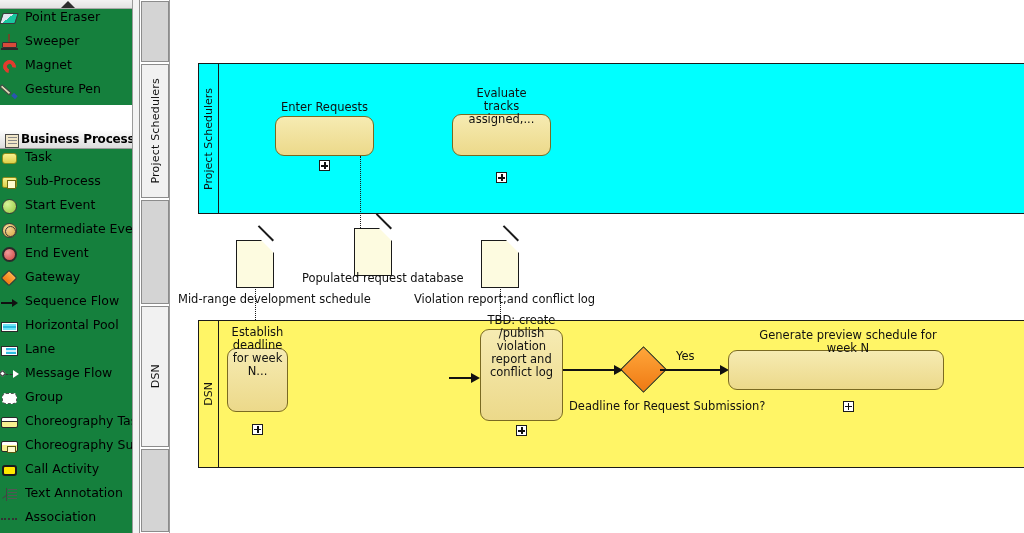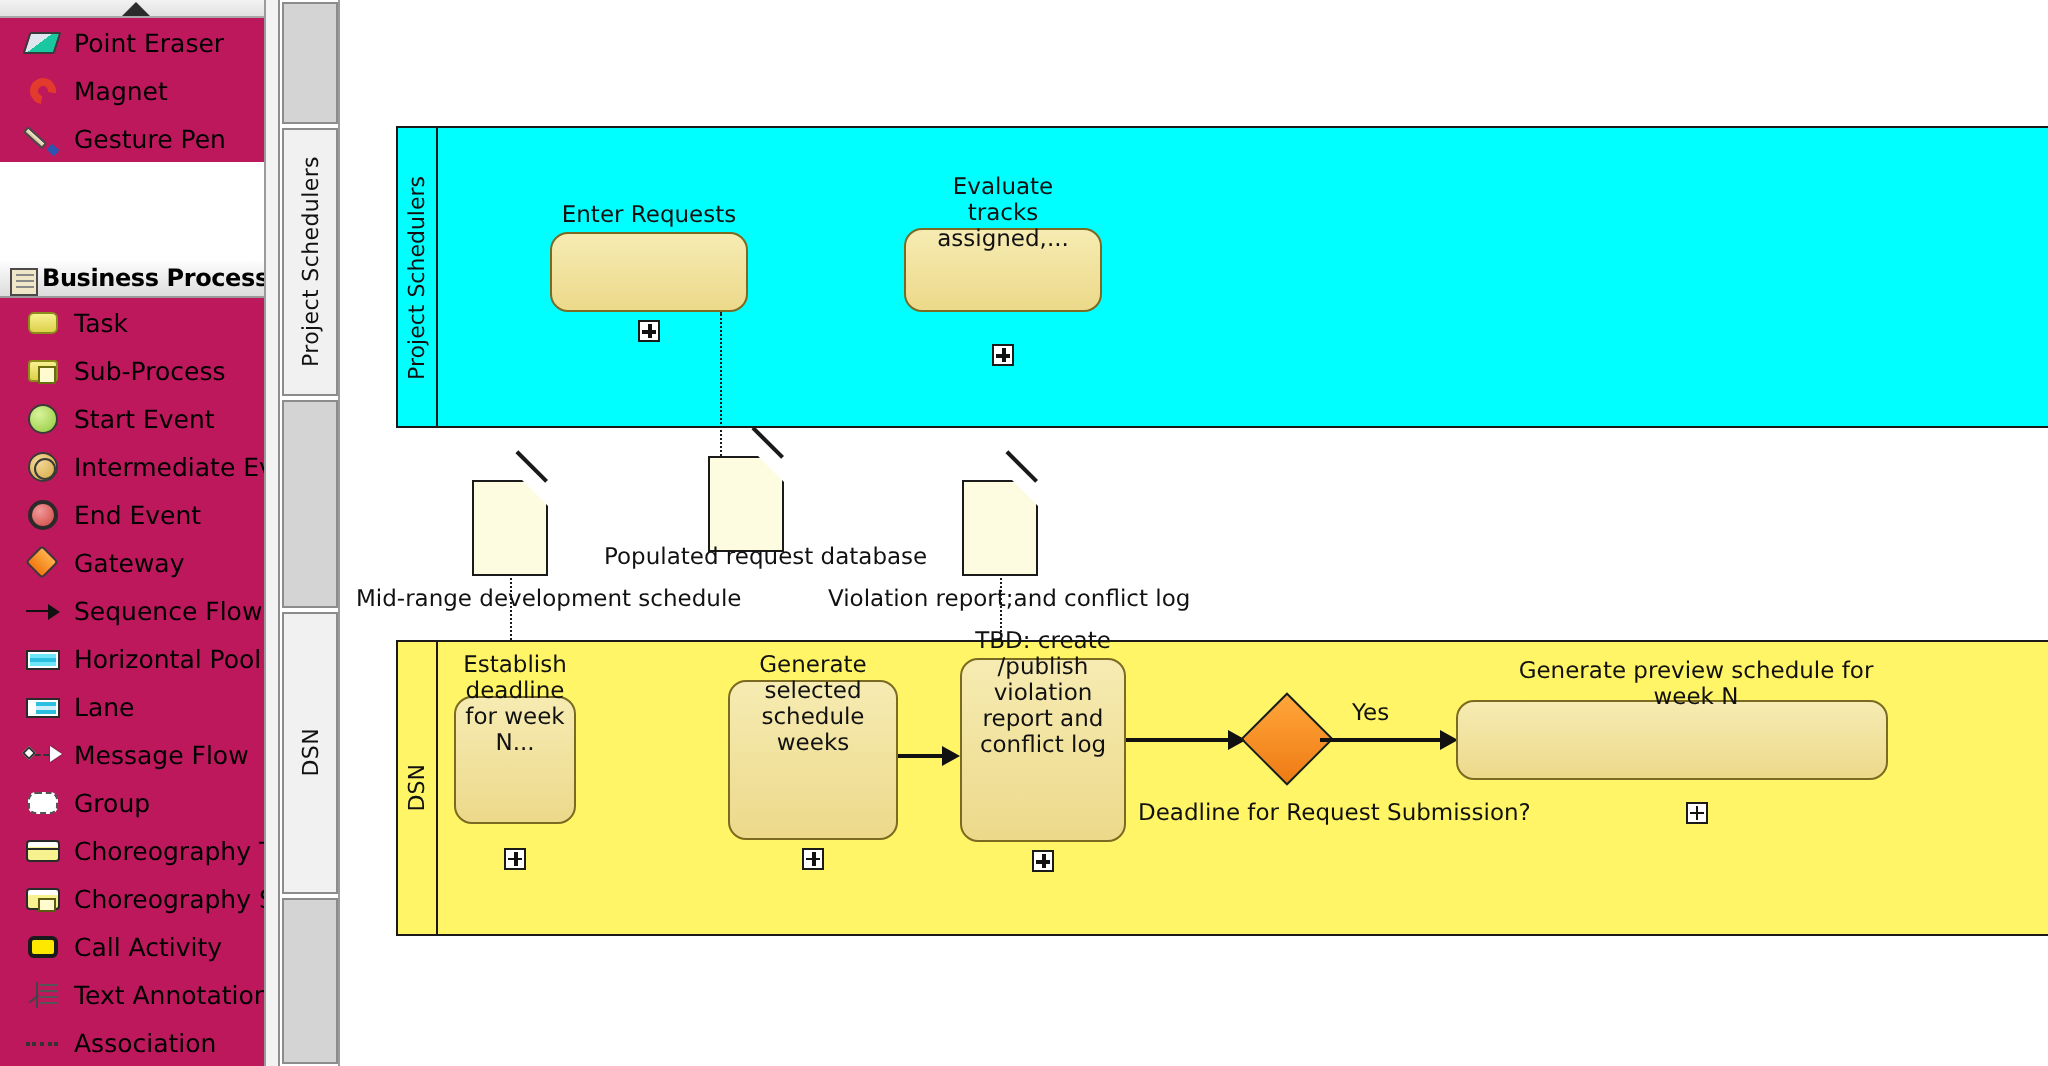--- a/index.html
+++ b/index.html
@@ -80,25 +80,25 @@
     position: absolute; top: 3px; height: 0; width: 0;
     border-top: 4px solid transparent;
     border-bottom: 4px solid transparent;
   }
   .dd-c { left: 0; border-right: 4px solid #333; }
   .dd-d { right: 0; border-left: 4px solid #333; }
 
   .pal-item {
     position: relative;
     height: 24px;
-    display: flex; align-items: center;
-    padding-left: 12px;
+    display: flex; 
+    padding-left: 0;
     font-size: 12.5px;
     color: #000;
-    background: #be185d;
+    background: #15803d;
     white-space: nowrap;
     overflow: hidden;
   }
   .pal-item .ico {
     width: 19px; height: 19px;
     flex: 0 0 auto; margin-right: 6px;
     position: relative;
   }
   .pal-item .lbl { flex: 1 1 auto; overflow: hidden; }
   .pal-item .caret {
@@ -344,20 +344,28 @@
     <div style="position:absolute;left:0;top:9px;width:133px;">
 
       <div class="pal-item">
         <span class="ico">
             <span class="ic-eraser"></span>
           </span>
         <span class="lbl">Point Eraser</span>
       </div>
       <div class="pal-item">
         <span class="ico">
+          <span class="ic-sweeper-h"></span>
+            <span class="ic-sweeper-b"></span>
+            <span class="ic-sweeper-u"></span>
+        </span>
+        <span class="lbl">Sweeper</span>
+      </div>
+      <div class="pal-item">
+        <span class="ico">
             <span class="ic-magnet"></span>
           </span>
         <span class="lbl">Magnet</span>
       </div>
       <div class="pal-item">
         <span class="ico">
           <span class="ic-pen-b"></span>
             <span class="ic-pen-t"></span>
         </span>
         <span class="lbl">Gesture Pen</span>
@@ -559,24 +567,20 @@
       <div class="lane-hdr">
         <span>DSN</span>
       </div>
     </div>
 
     <div class="task" style="left:56px;top:348px;width:61px;height:64px;">
       <span class="tlabel">Establish deadline for week N...</span>
       <span class="plus"></span>
     </div>
 
-    <div class="task" style="left:193px;top:340px;width:85px;height:80px;">
-      <span class="tlabel">Generate selected schedule weeks</span>
-      <span class="plus"></span>
-    </div>
 
     <div class="solidline" style="left:278px;top:377px;width:25px;"></div>
     <div class="arrowhead" style="left:300px;top:373px;"></div>
 
     <div class="task" style="left:309px;top:329px;width:83px;height:92px;">
       <span class="tlabel">TBD: create /publish violation report and conflict log</span>
       <span class="plus"></span>
     </div>
 
     <div class="solidline" style="left:392px;top:369px;width:54px;"></div>

